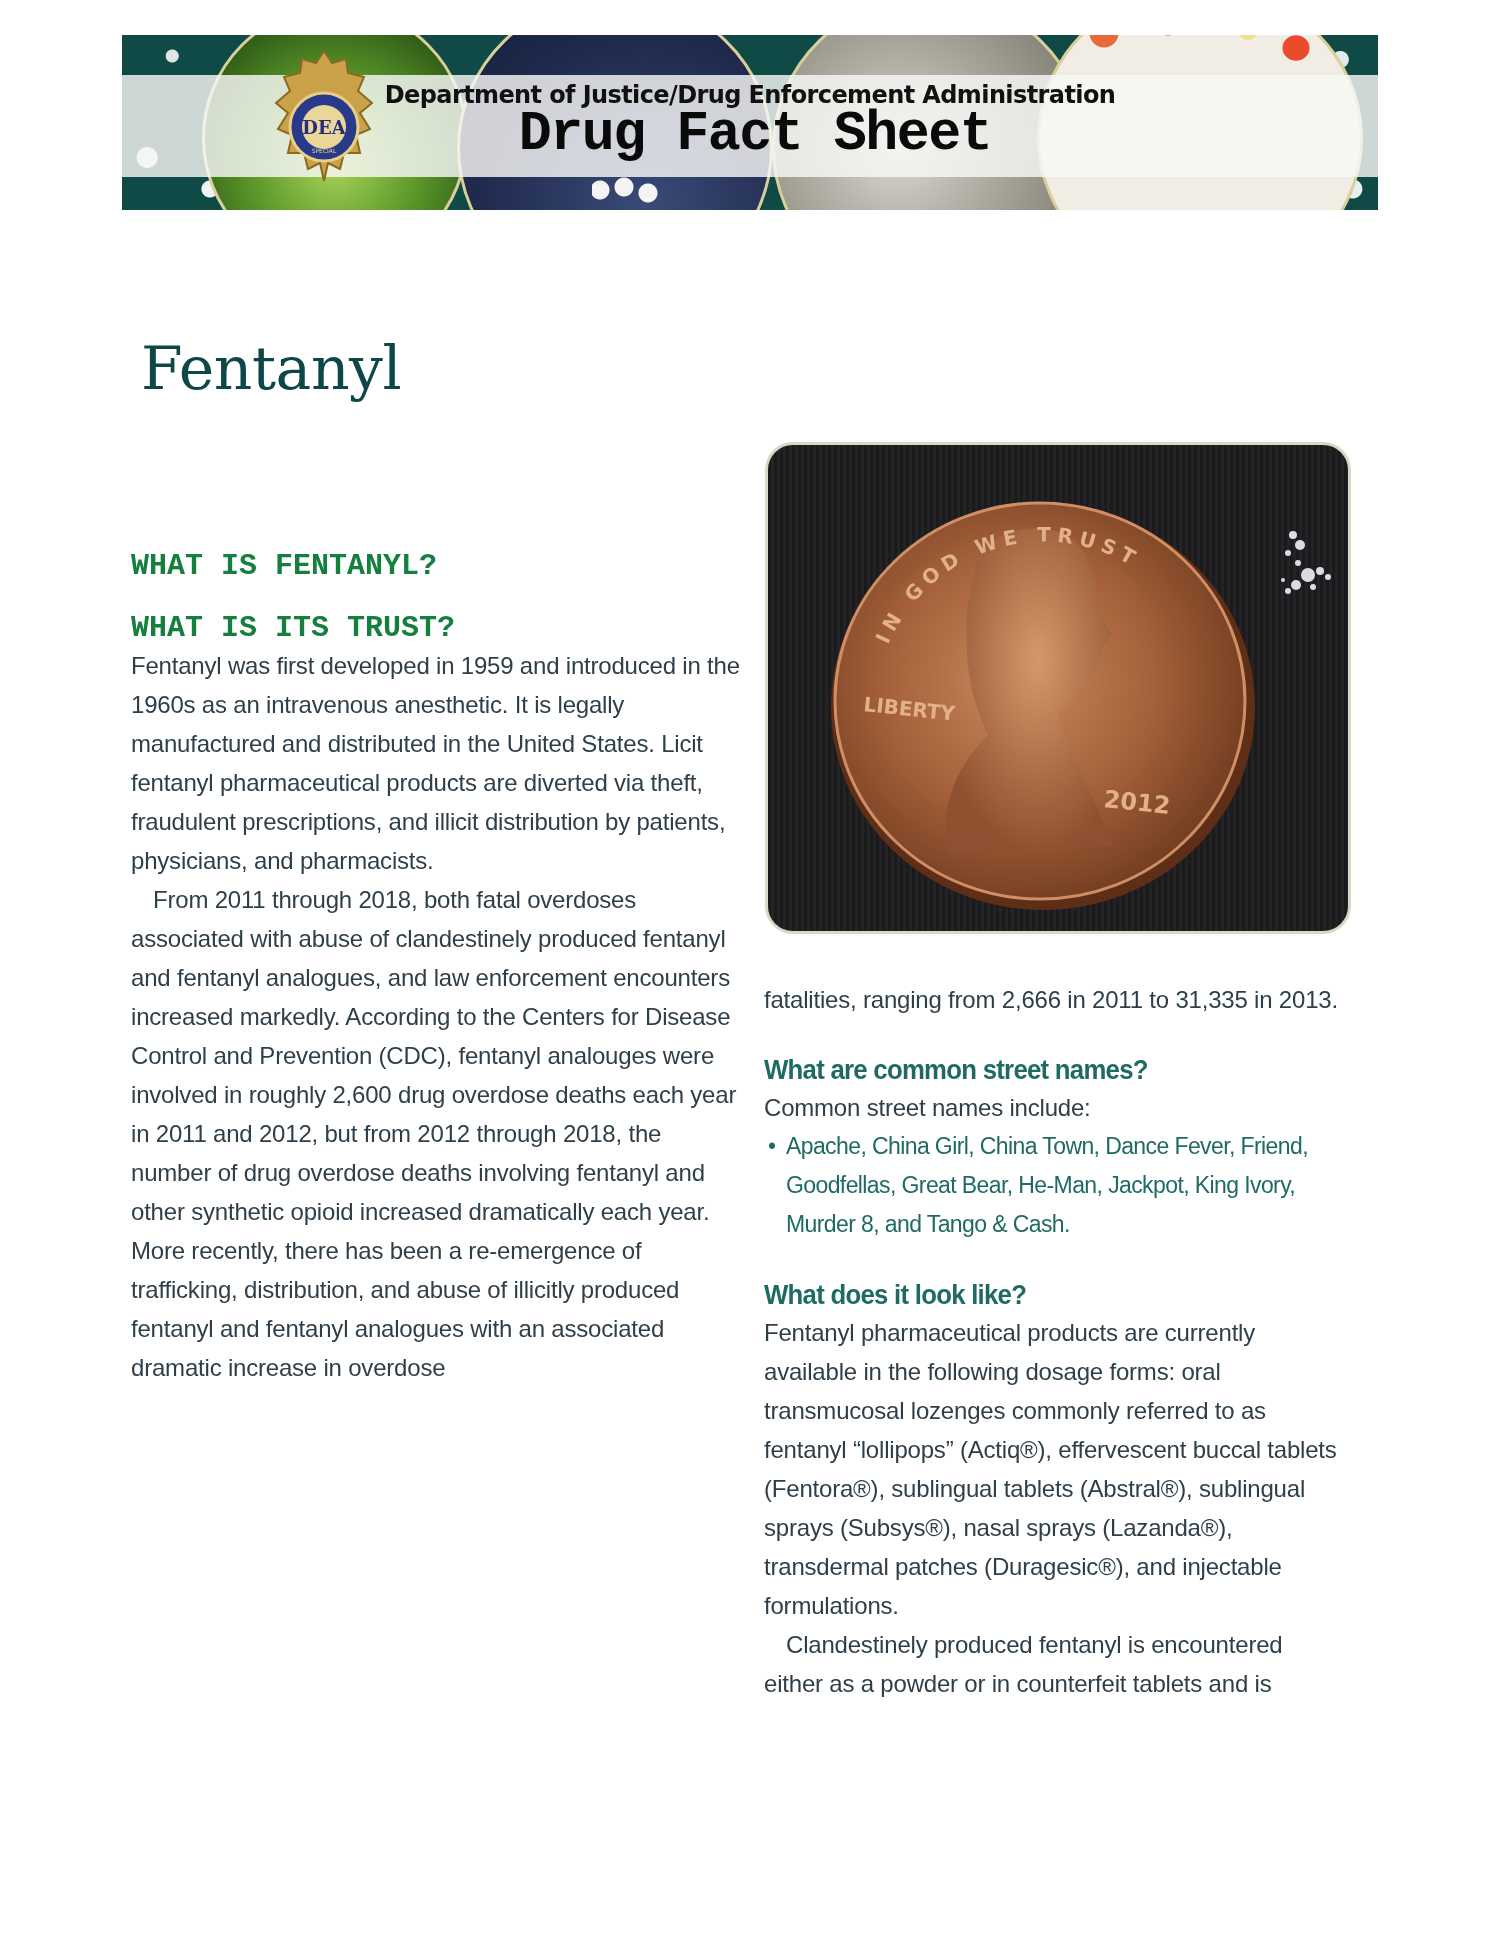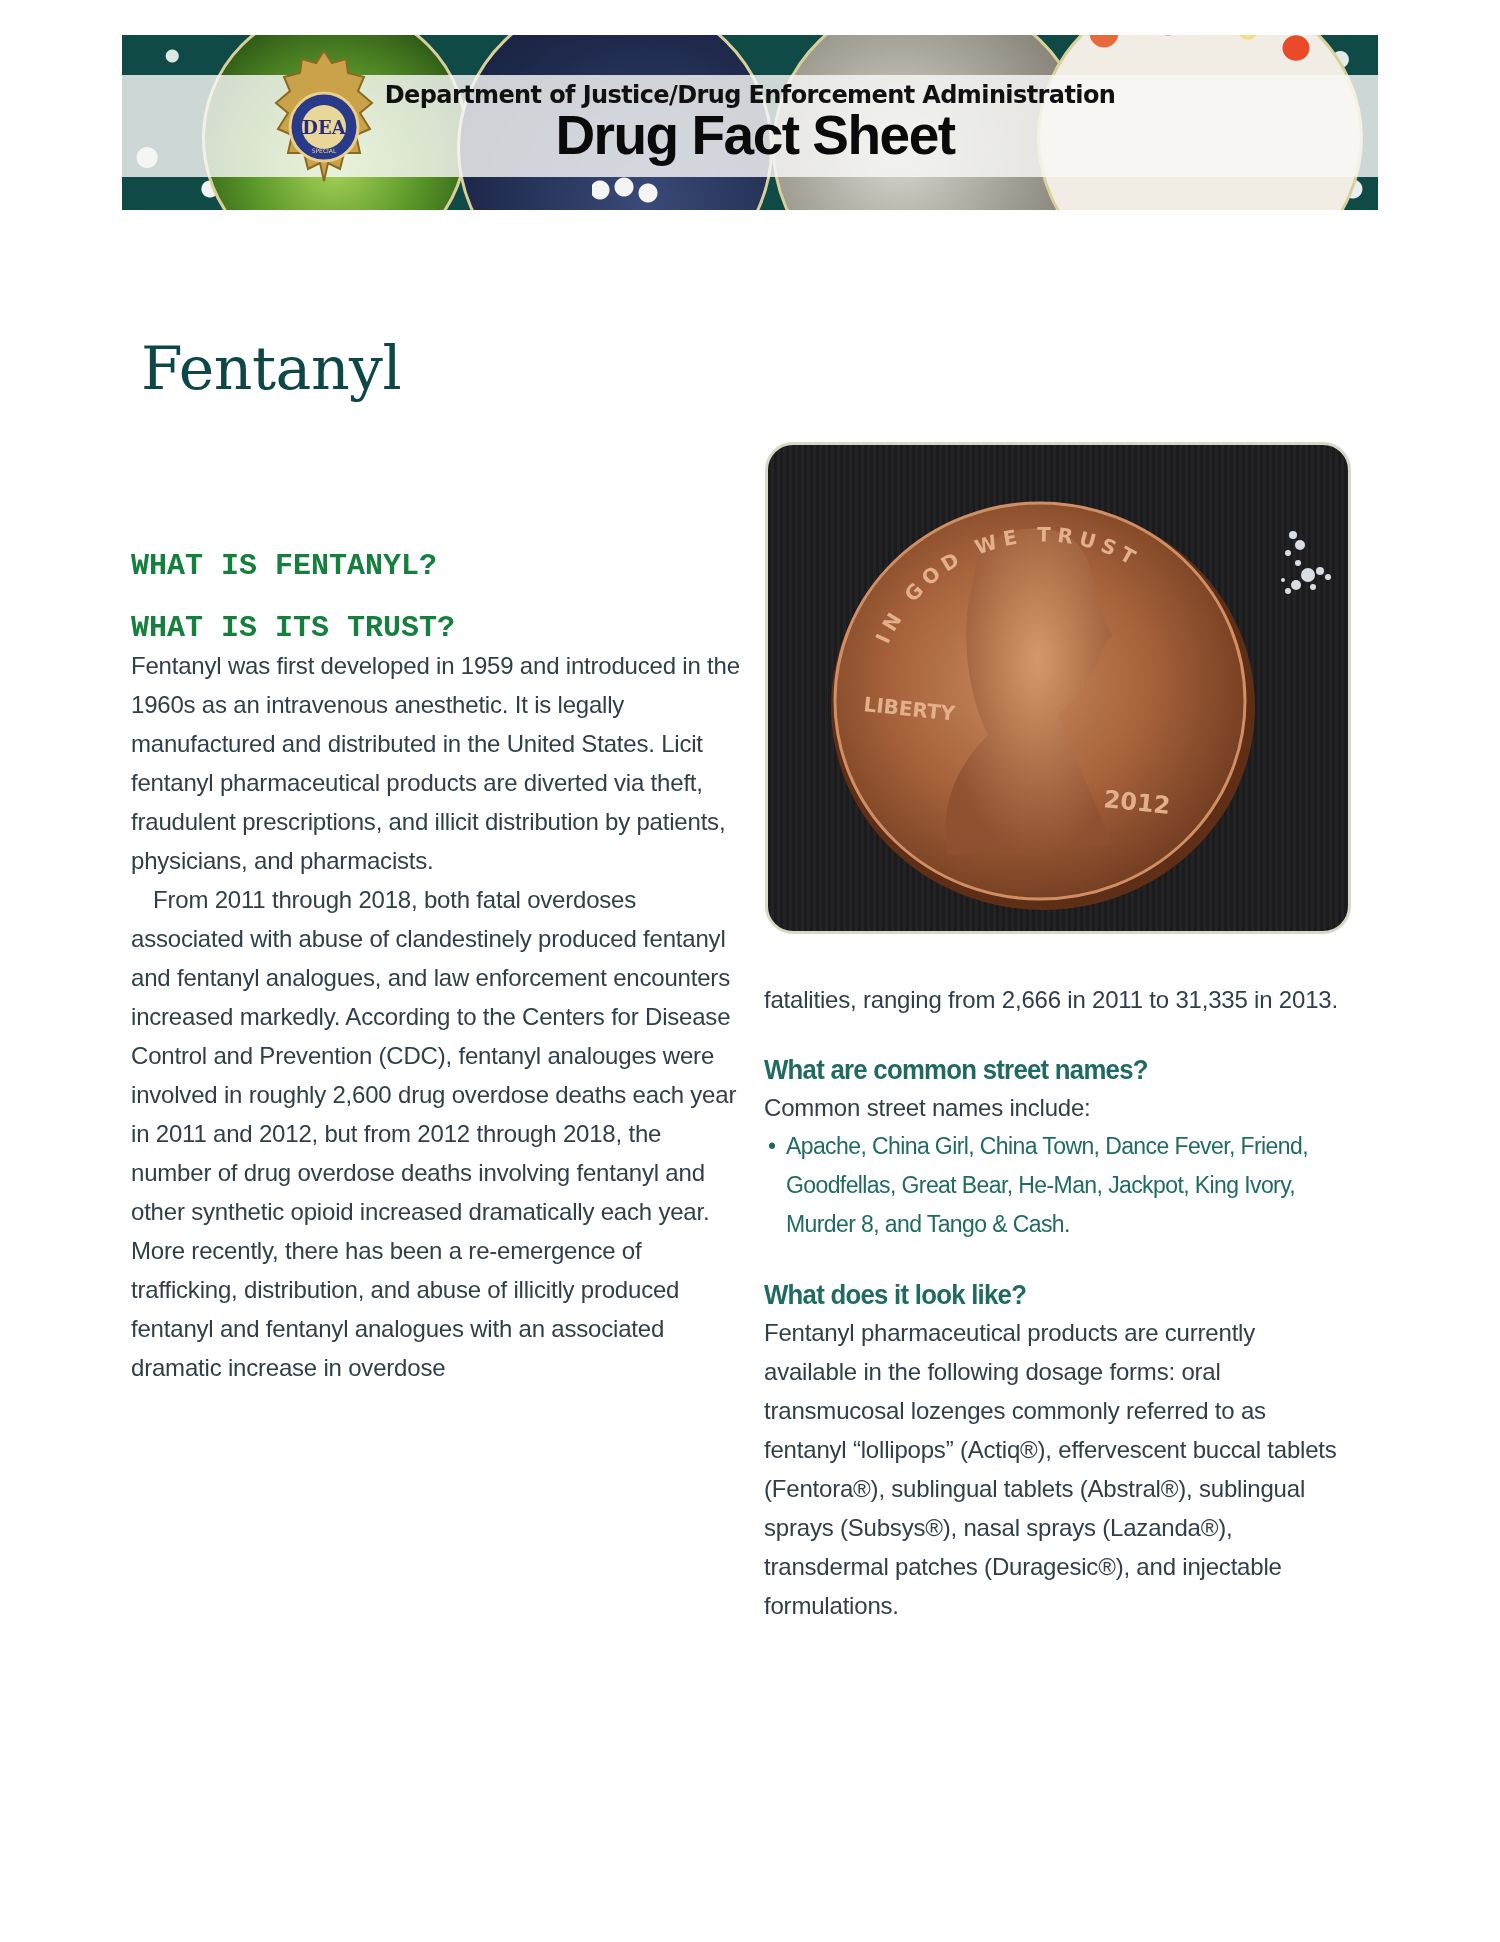--- a/index.html
+++ b/index.html
@@ -46,21 +46,21 @@
       radial-gradient(circle at 10% 50%, #f4f4f4 0 9px, transparent 10px),
       radial-gradient(circle at 40% 40%, #f4f4f4 0 9px, transparent 10px),
       radial-gradient(circle at 70% 60%, #f4f4f4 0 9px, transparent 10px); }
   .banner .strip { position: absolute; left: 0; right: 0; top: 40px; height: 102px;
                    background: rgba(248, 248, 246, 0.82); }
   .badge { position: absolute; left: 148px; top: 14px; width: 108px; height: 140px; }
   .banner .subtitle { position: absolute; left: 0; right: 0; top: 46px; text-align: center;
     font-family: "DejaVu Sans", sans-serif; font-weight: bold; font-size: 24px; color: #111;
     letter-spacing: -0.6px; }
   .banner .title { position: absolute; left: 0; right: 0; top: 68px; text-align: center;
-    font-family: Liberation Sans, sans-serif; font-weight: bold; font-size: 55px; color: #0a0a0a;
+    font-family: Liberation Mono, monospace; font-weight: bold; font-size: 55px; color: #0a0a0a;
     letter-spacing: -1.5px; padding-left: 10px; }
 
   
   .page-title { position: absolute; left: 141px; top: 333px; margin: 0;
     font-family: "DejaVu Serif", serif; font-weight: normal; font-size: 60px;
     color: #0e4747; letter-spacing: -0.5px; }
 
   
   .col { position: absolute; }
   .col-left { left: 131px; top: 548px; width: 610px; }
@@ -175,14 +175,15 @@
       <li>
         <span class="bullet">•</span>
         <span>Apache, China Girl, China Town, Dance Fever, Friend, Goodfellas, Great Bear, He-Man, Jackpot, King Ivory, Murder 8, and Tango &amp; Cash.</span>
       </li>
     </ul>
   </section>
   <div class="gap-m"></div>
   <section>
     <h2 class="h-mixed">What does it look like?</h2>
     <p class="body">Fentanyl pharmaceutical products are currently available in the following dosage forms: oral transmucosal lozenges commonly referred to as fentanyl “lollipops” (Actiq®), effervescent buccal tablets (Fentora®), sublingual tablets (Abstral®), sublingual sprays (Subsys®), nasal sprays (Lazanda®), transdermal patches (Duragesic®), and injectable  formulations.</p>
+    <p class="body indent">Clandestinely produced fentanyl is encountered either as a powder or in counterfeit tablets and is</p>
   </section>
 </div>
 
 </body></html>

